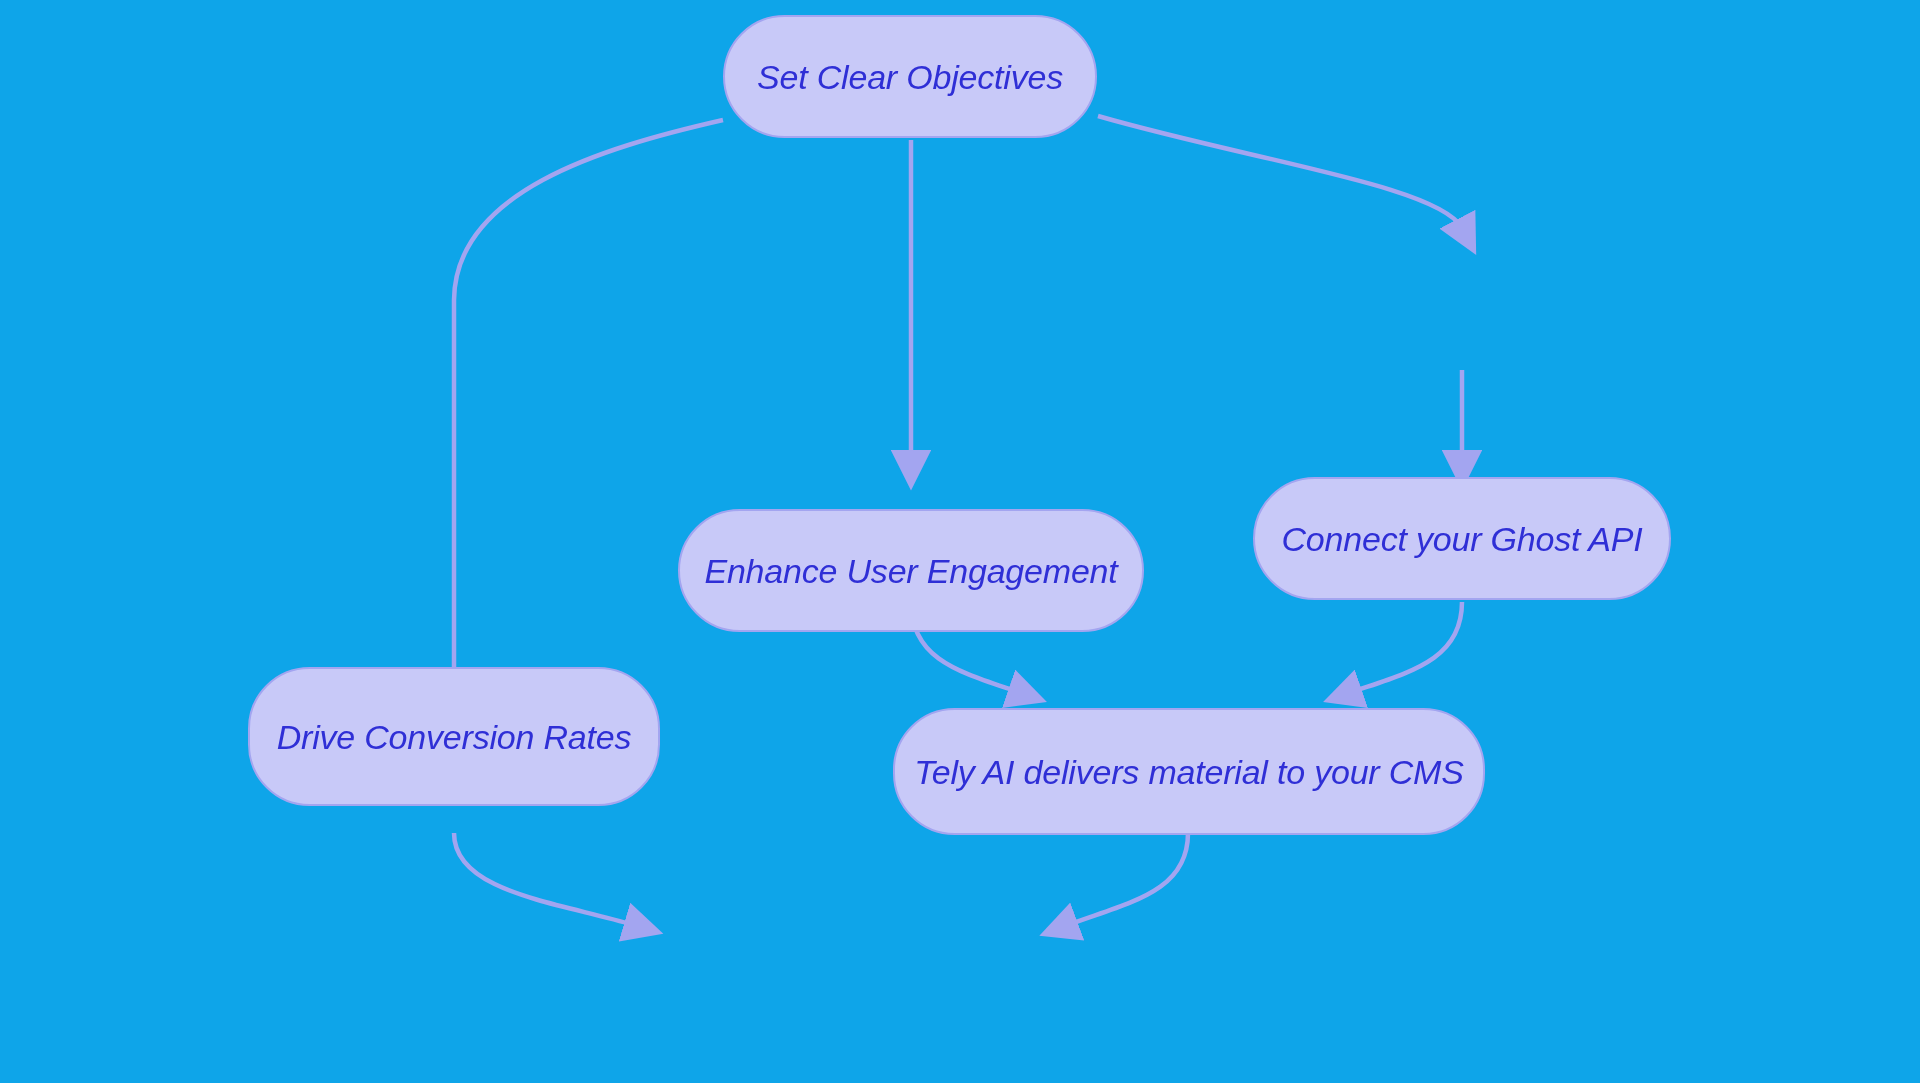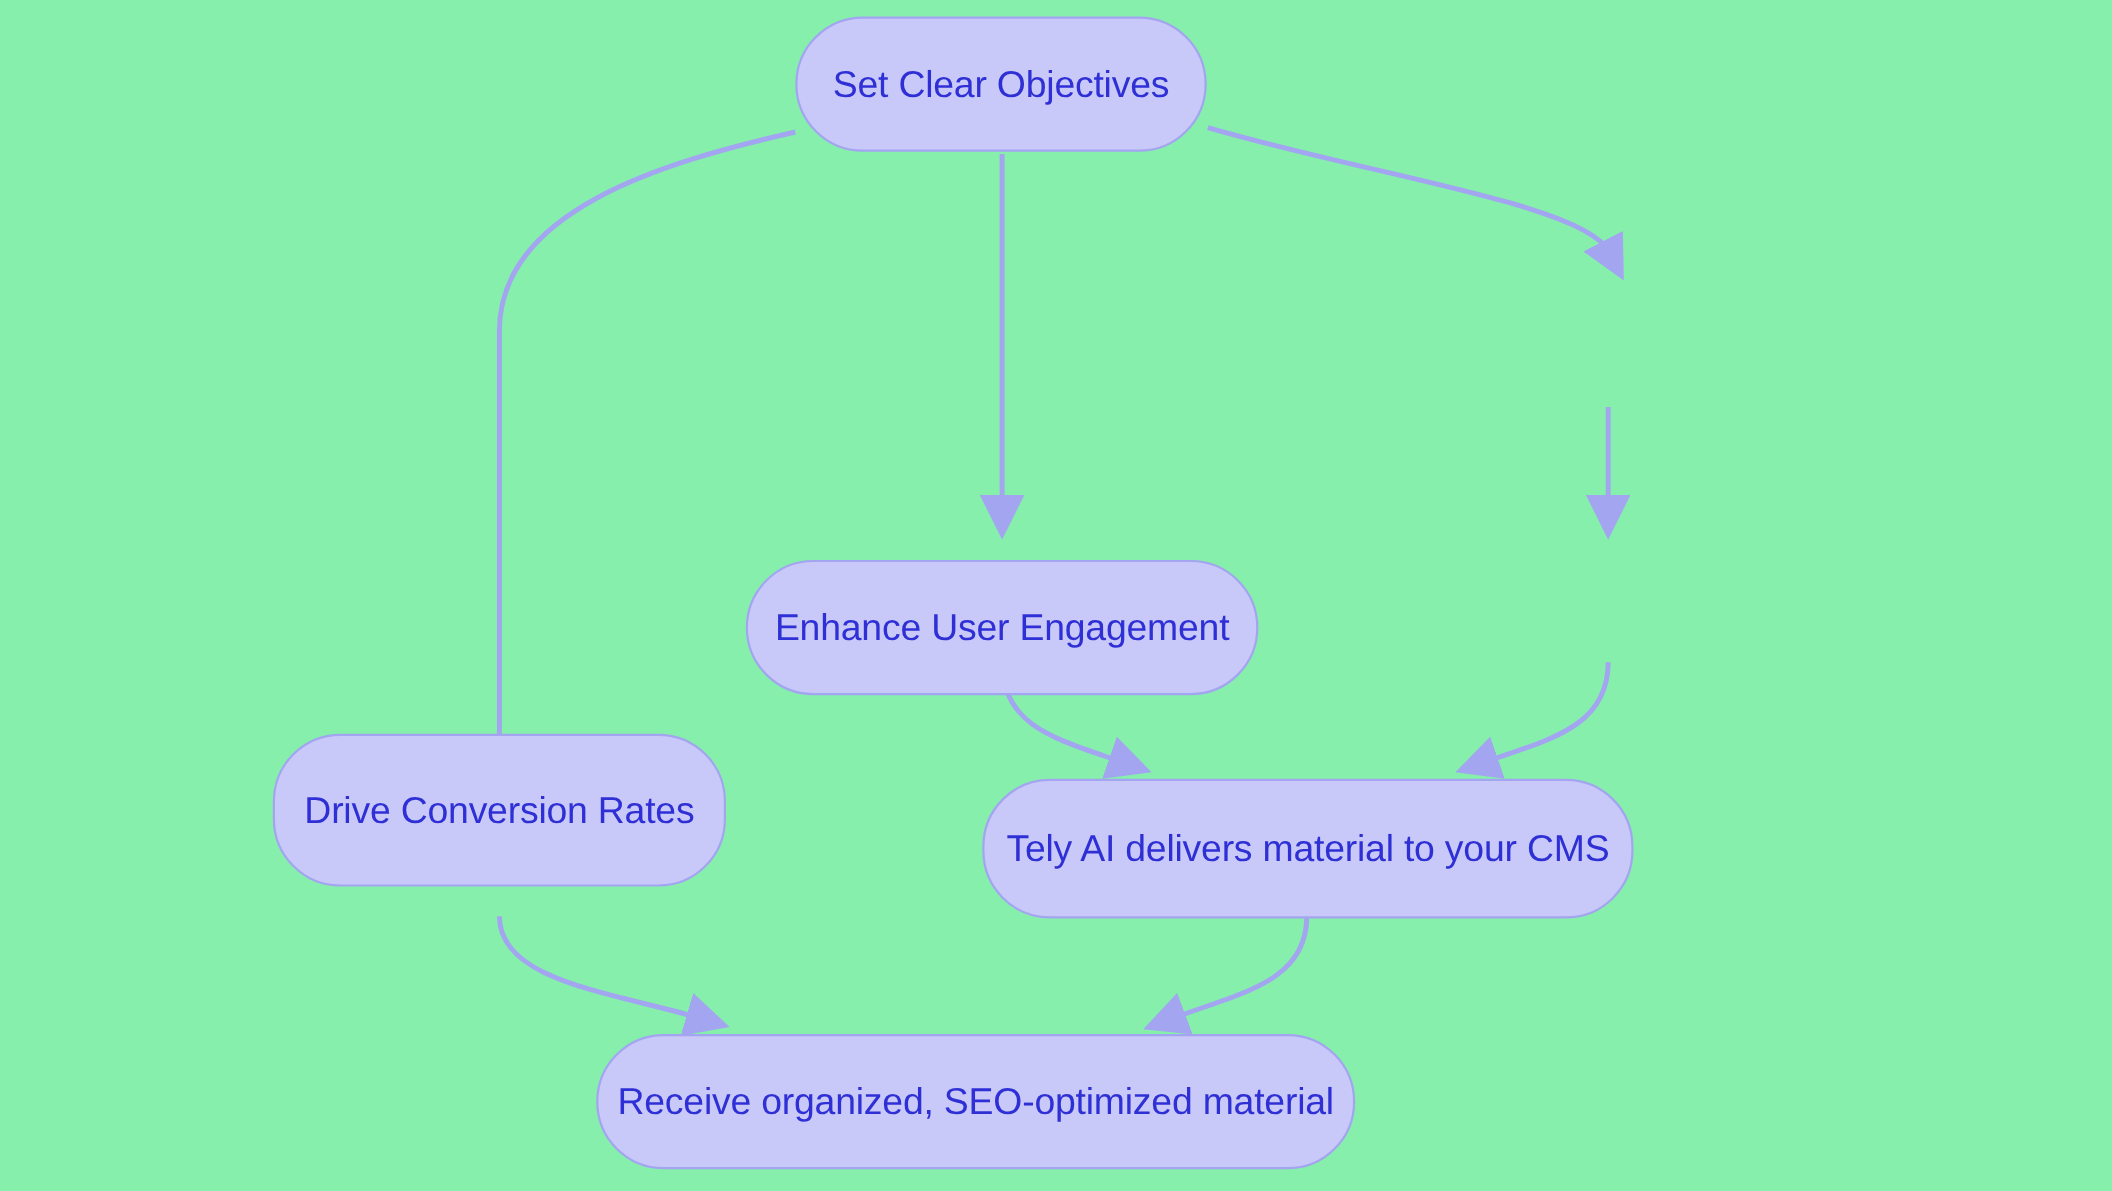--- a/index.html
+++ b/index.html
@@ -42,21 +42,21 @@
     line-height: 1;
     padding: 0 26px;
   }
   .node-label {
     pointer-events: none;
   }
 </style>
 </head>
 <body>
 
-<div id="flowchart-canvas" style="background: #86efac;">
+<div id="flowchart-canvas" style="background: #0ea5e9; font-style: italic;">
 
   <svg id="edge-layer" viewBox="0 0 1920 1083" xmlns="http://www.w3.org/2000/svg">
     <defs>
       <marker id="arrowhead" markerWidth="10" markerHeight="9" refX="2.2" refY="4.5" orient="auto" markerUnits="strokeWidth">
         <path d="M 0 0 L 9 4.5 L 0 9 z" fill="#a3a5f0"></path>
       </marker>
     </defs>
     <g fill="none" stroke="#a3a5f0" stroke-width="4.5" stroke-linecap="butt">
       <path marker-end="url(#arrowhead)" d="M 723 120 C 600 148 455 192 454 300 L 454 690" stroke="#a3a5f0"></path>
       <path marker-end="url(#arrowhead)" d="M 911 140 L 911 460" stroke="#a3a5f0"></path>
@@ -68,23 +68,23 @@
       <path marker-end="url(#arrowhead)" d="M 1188 833 C 1188 892 1130 902 1068 925" stroke="#a3a5f0"></path>
     </g>
   </svg>
 
   <div class="node" style="left: 723px; top: 15px; width: 374px; height: 123px; border-radius: 61.5px; background: rgb(200, 201, 248); border-color: rgb(163, 165, 240); color: rgb(47, 47, 214);">
     <span class="node-label">Set Clear Objectives</span>
   </div>
   <div class="node" style="left: 678px; top: 477px; width: 466px; height: 123px; border-radius: 61.5px; background: rgb(200, 201, 248); border-color: rgb(163, 165, 240); color: rgb(47, 47, 214); margin-top: 32px;">
     <span class="node-label">Enhance User Engagement</span>
   </div>
+  <div class="node" style="left: 1253px; top: 477px; width: 418px; height: 123px; border-radius: 61.5px; background: rgb(200, 201, 248); border-color: rgb(163, 165, 240); color: rgb(47, 47, 214);">
+    <span class="node-label">Connect your Ghost API</span>
+  </div>
   <div class="node" style="left: 248px; top: 667px; width: 412px; height: 139px; border-radius: 61.5px; background: rgb(200, 201, 248); border-color: rgb(163, 165, 240); color: rgb(47, 47, 214); align-items: center;">
     <span class="node-label">Drive Conversion Rates</span>
   </div>
   <div class="node" style="left: 893px; top: 708px; width: 592px; height: 127px; border-radius: 61.5px; background: rgb(200, 201, 248); border-color: rgb(163, 165, 240); color: rgb(47, 47, 214);">
     <span class="node-label">Tely AI delivers material to your CMS</span>
   </div>
-  <div class="node" style="left: 542px; top: 940px; width: 690px; height: 123px; border-radius: 61.5px; background: rgb(200, 201, 248); border-color: rgb(163, 165, 240); color: rgb(47, 47, 214);">
-    <span class="node-label">Receive organized, SEO-optimized material</span>
-  </div>
 
 </div>
 
 </body></html>

